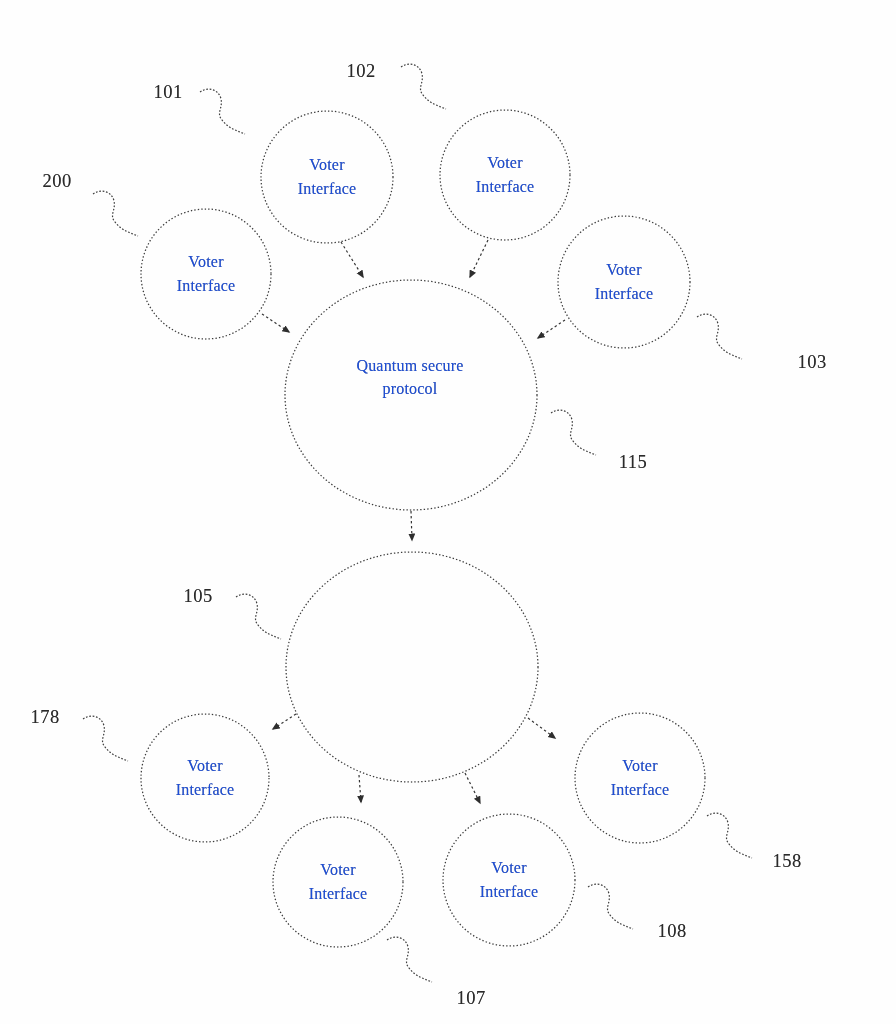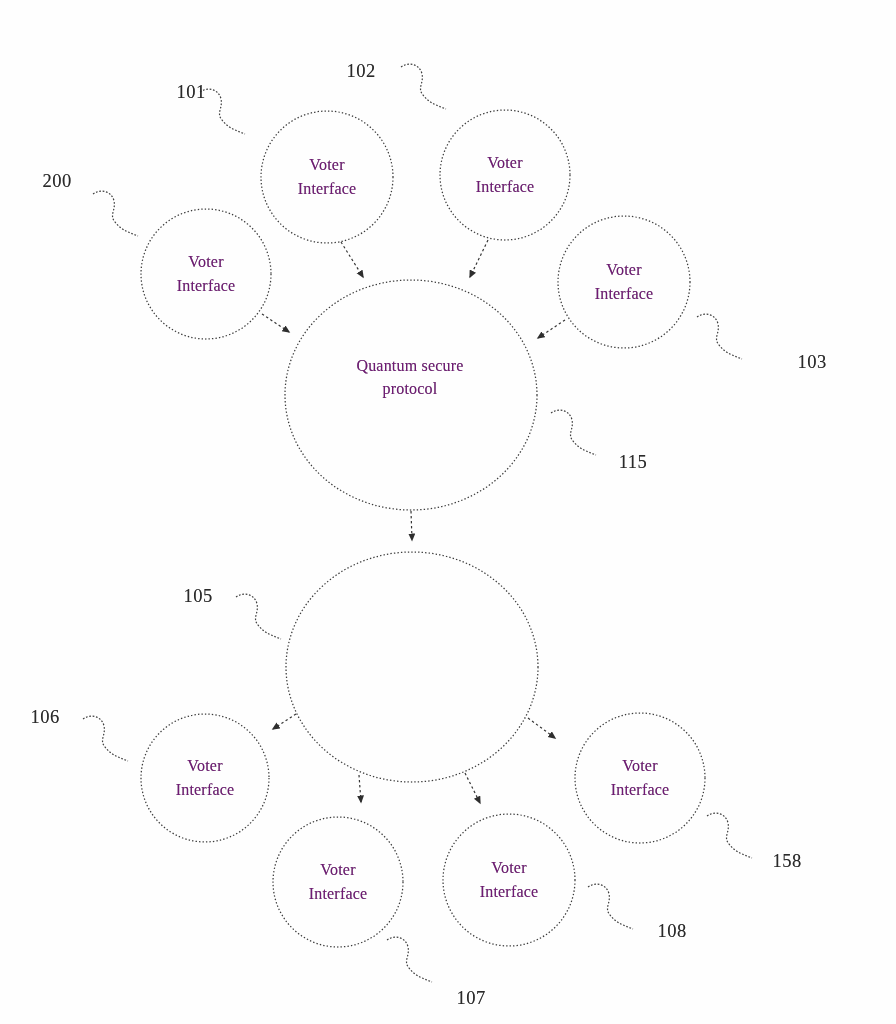--- a/index.html
+++ b/index.html
@@ -10,21 +10,21 @@
     background: #fefefe;
     font-family: "Liberation Serif", "DejaVu Serif", serif;
     overflow: hidden;
   }
   .stage svg { position: absolute; left: 0; top: 0; }
   .lbl {
     position: absolute;
     transform: translate(-50%, -50%);
     text-align: center;
     white-space: pre-line;
-    color: #701a75;
+    color: #1d4ed8;
     font-size: 16px;
     line-height: 1.5;
     letter-spacing: 0.2px;
     text-shadow: 0 0 0.6px rgba(60,60,60,0.55);
   }
   .lbl.big { line-height: 1.45; margin-top: 8px; }
   .ref {
     position: absolute;
     transform: translate(-50%, -50%);
     color: #2a2a2a;
@@ -111,23 +111,23 @@
 Interface</div>
   <div class="lbl" style="left:509px; top:880px;">Voter
 Interface</div>
   <div class="lbl" style="left:640px; top:778px;">Voter
 Interface</div>
 
   <div class="lbl big" style="left:410px; top:369px;">Quantum secure
 protocol</div>
 
   <div class="ref" style="left:57px;  top:181px;">200</div>
-  <div class="ref" style="left:168px; top:92px;margin-left:23px;">101</div>
+  <div class="ref" style="left:168px; top:92px;">101</div>
   <div class="ref" style="left:353px; top:71px;margin-left:8px;">102</div>
   <div class="ref" style="left:812px; top:362px;">103</div>
   <div class="ref" style="left:633px; top:462px;">115</div>
   <div class="ref" style="left:198px; top:596px;">105</div>
-  <div class="ref" style="left:45px;  top:717px;">106</div>
+  <div class="ref" style="left:45px;  top:717px;">178</div>
   <div class="ref" style="left:471px; top:998px;">107</div>
   <div class="ref" style="left:672px; top:931px;">108</div>
   <div class="ref" style="left:787px; top:861px;">158</div>
 
 </div>
 
 </body></html>

